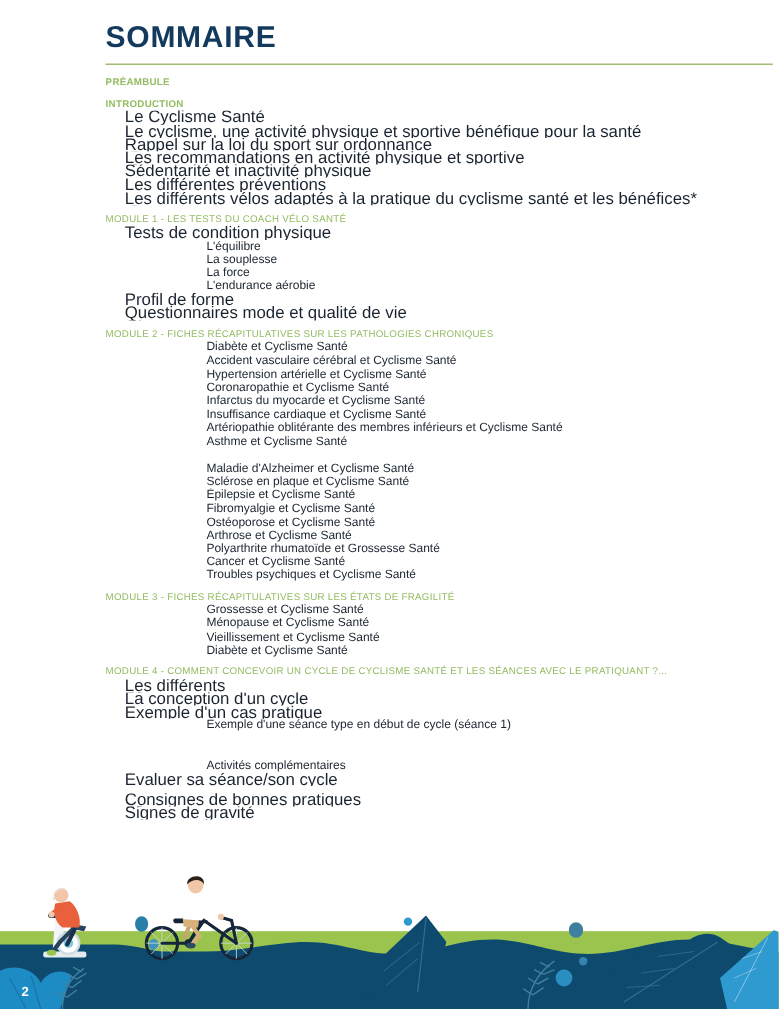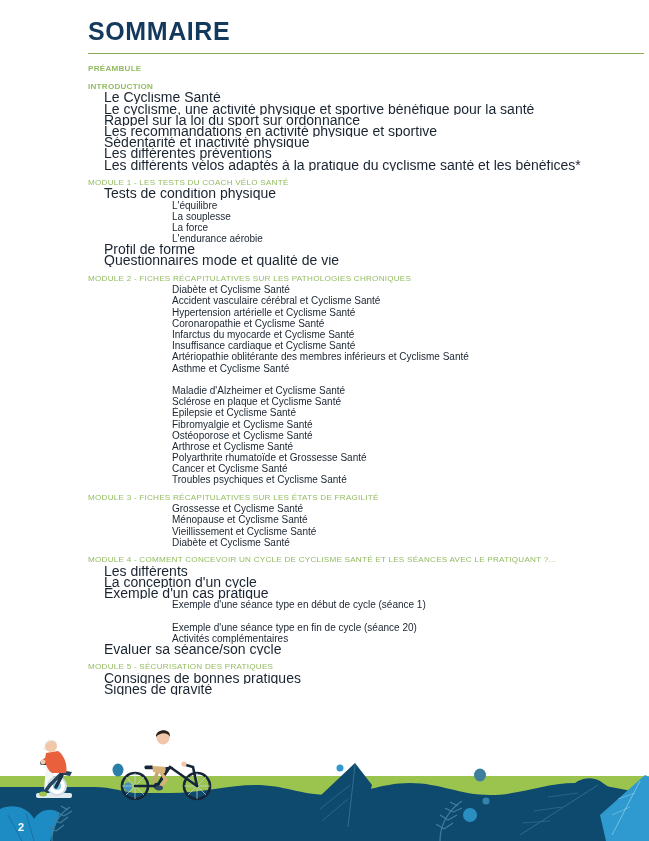--- a/index.html
+++ b/index.html
@@ -377,38 +377,32 @@
           <span class="toc-page">51</span>
         </li>
         <li class="toc-row lvl-2">
           <span class="toc-label">Exemple d'une séance type en début de cycle (séance 1)</span>
           <span class="toc-dots"></span>
         </li>
         <li class="toc-row lvl-2">
           <span class="toc-dots"></span>
         </li>
         <li class="toc-row lvl-2">
-          <span class="toc-label">Exemple d'une séance type en fin de cycle (séance 20)</span>
           <span class="toc-dots"></span>
         </li>
         <li class="toc-row lvl-2">
           <span class="toc-label">Activités complémentaires</span>
           <span class="toc-dots"></span>
         </li>
         <li class="toc-row lvl-1">
           <span class="toc-label">Évaluer sa séance/son cycle</span>
           <span class="toc-dots"></span>
           <span class="toc-page">56</span>
         </li>
         <li class="spacer-row"></li>
-        <li class="toc-row lvl-module">
-          <span class="toc-label">MODULE 5 - SÉCURISATION DES PRATIQUES</span>
-          <span class="toc-dots"></span>
-          <span class="toc-page">57</span>
-        </li>
         <li class="toc-row lvl-1">
           <span class="toc-label">Consignes de bonnes pratiques</span>
           <span class="toc-dots"></span>
           <span class="toc-page">59</span>
         </li>
         <li class="toc-row lvl-1">
           <span class="toc-label">Signes de gravité</span>
           <span class="toc-dots"></span>
           <span class="toc-page">60</span>
         </li>

